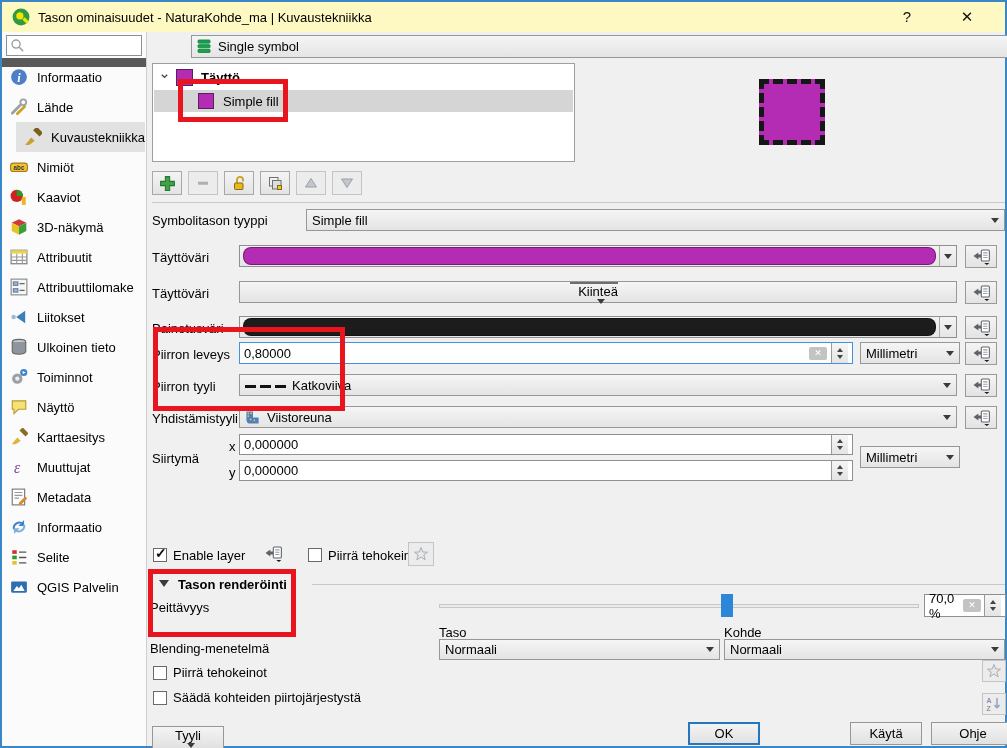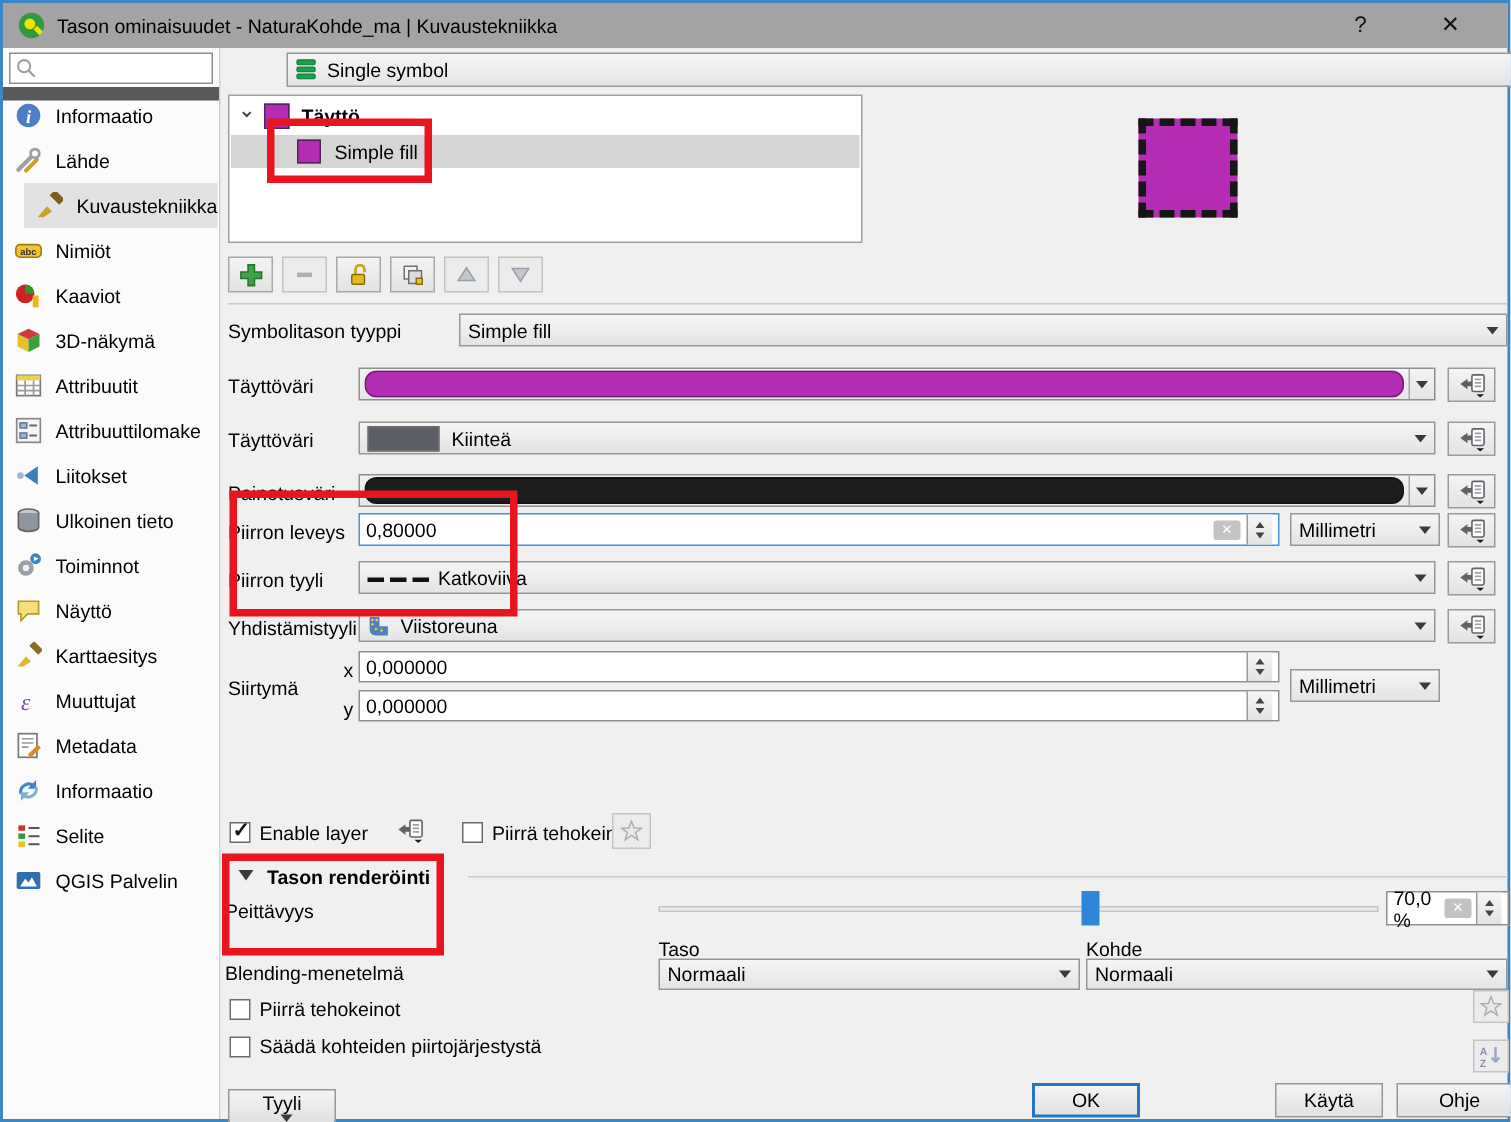--- a/index.html
+++ b/index.html
@@ -1,21 +1,21 @@
 <!DOCTYPE html>
 <html style="--fill: #b32cb3; --stroke: #1c1c1c; --annotation: #e8141e; --slider: #2e86d8; --winborder: #3a87c8;"><head>
 <meta charset="utf-8">
 <style>
   html,body{margin:0;padding:0}
   body{width:1007px;height:748px;position:relative;overflow:hidden;
        font-family:"Liberation Sans",sans-serif;font-size:13px;color:#000;background:#fff;}
   .win{position:absolute;inset:0;border:2px solid var(--winborder);box-sizing:border-box;background:#f0f0f0;}
   .abs{position:absolute;box-sizing:border-box;}
   .lbl{position:absolute;white-space:nowrap;}
-  .titlebar{position:absolute;left:0;top:0;right:0;height:30px;background:#a3a3a3;}
+  .titlebar{position:absolute;left:0;top:0;right:0;height:30px;background:#fef9c3;}
   .tbtn{position:absolute;top:0;width:40px;height:30px;text-align:center;line-height:30px;font-size:15px;color:#111;cursor:pointer;}
   .sidebar{position:absolute;left:0;top:30px;width:145px;bottom:0;background:#fbfbfb;border-right:1px solid #cfcfcf;box-sizing:border-box;}
   .search{position:absolute;left:4px;top:3px;width:136px;height:21px;background:#fff;border:1px solid #8f8f8f;box-sizing:border-box;display:flex;align-items:center;padding-left:3px;}
   .darkstrip{position:absolute;left:0;top:26px;width:144px;height:9px;background:#595959;}
   .sidelist{position:absolute;left:0;top:30px;right:1px;}
   .sideitem{height:30px;display:flex;align-items:center;gap:9px;padding-left:8px;cursor:pointer;}
   .sideitem.sel{background:#e2e2e2;margin-left:14px;}
   .sideitem .ic{width:18px;height:18px;flex:none;}
   .sideitem .ic svg{width:18px;height:18px;}
   svg{display:block}
@@ -347,21 +347,21 @@
   <div class="ovr" style="left:963px;top:243px;">
       <svg width="17" height="17" viewBox="0 0 16 16" xmlns="http://www.w3.org/2000/svg">
         <path d="M0.5 7.5 L5 4.2 V6 H8 V9 H5 V10.8 Z" fill="#5f6368"></path>
         <rect x="7.8" y="1.8" width="7.6" height="10.4" rx="1" fill="#ffffff" stroke="#5f6368"></rect>
         <path d="M9.6 4.6 H13.6 M9.6 6.8 H13.6 M9.6 9 H13.6" stroke="#9aa0a6"></path>
         <path d="M10.6 14 H15.4 L13 16 Z" fill="#1a1a1a"></path>
       </svg>
     </div>
 
   <span class="lbl" style="left:150px;top:284px;">Täyttöväri</span>
-  <div class="combo" style="left:237px;top:279px;width:718px;">
+  <div class="combo" style="left:237px;top:279px;width:718px;flex-direction:column;">
     <span style="width:46px;height:15px;background:#5c5f66;border:1px solid #6e6e6e;margin-right:8px;"></span>
     <span>Kiinteä</span>
     <span class="grow"></span>
       <span class="darr"></span>
   </div>
   <div class="ovr" style="left:963px;top:279px;">
       <svg width="17" height="17" viewBox="0 0 16 16" xmlns="http://www.w3.org/2000/svg">
         <path d="M0.5 7.5 L5 4.2 V6 H8 V9 H5 V10.8 Z" fill="#5f6368"></path>
         <rect x="7.8" y="1.8" width="7.6" height="10.4" rx="1" fill="#ffffff" stroke="#5f6368"></rect>
         <path d="M9.6 4.6 H13.6 M9.6 6.8 H13.6 M9.6 9 H13.6" stroke="#9aa0a6"></path>

